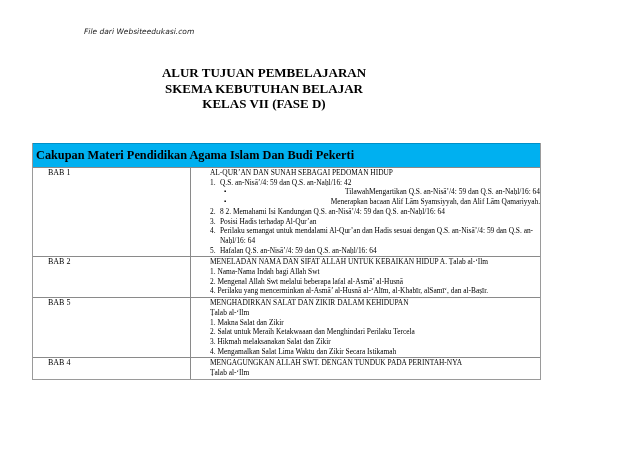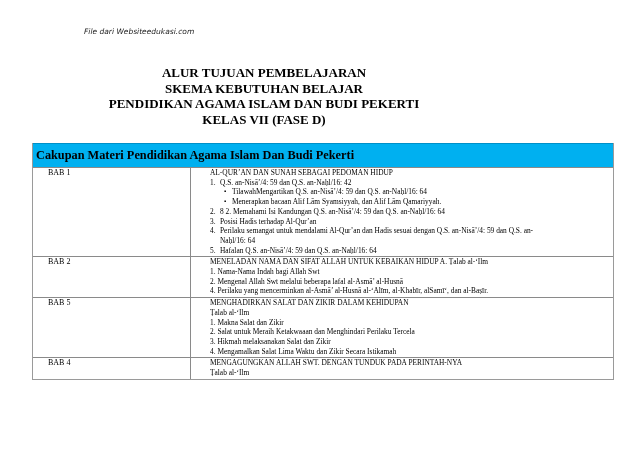--- a/index.html
+++ b/index.html
@@ -1,40 +1,39 @@
 <!DOCTYPE html>
 <html><head>
   <meta charset="utf-8">
   <style>
     html, body { margin: 0; padding: 0; background: #ffffff; }
     body { width: 640px; height: 453px; position: relative; overflow: hidden; font-family: "Liberation Serif", serif; color: #000; }
     .source { position: absolute; left: 64px; top: 27px; font-family: "DejaVu Sans", sans-serif; font-style: italic; font-size: 7.5px; color: #222; margin-left: 20px; }
     .titles { position: absolute; left: 0; top: 65px; width: 528px; text-align: center; font-weight: bold; font-size: 13px; line-height: 15.5px; }
     .titles div { white-space: nowrap; }
-    .table { position: absolute; left: 32px; top: 143px; width: 582px; border: 1px solid #9a9a9a; border-top: none; box-sizing: border-box; }
+    .table { position: absolute; left: 32px; top: 143px; width: 509px; border: 1px solid #9a9a9a; border-top: none; box-sizing: border-box; }
     .table-header { background: #00b0f0; height: 23px; line-height: 23px; padding-left: 3px; font-weight: bold; font-size: 12.3px; white-space: nowrap; border-top: 1px solid #0090c8; }
     .row { display: flex; border-top: 1px solid #8a8a8a; }
     .row:first-of-type { border-top: none; }
     .bab { width: 158px; flex: 0 0 158px; border-right: 1px solid #8a8a8a; font-weight: normal; font-size: 8px; padding-left: 15px; box-sizing: border-box; line-height: 10px; }
     .content { flex: 1; font-size: 7.4px; line-height: 9.7px; padding-left: 3px; padding-bottom: 1px; white-space: nowrap; margin-left: 16px; }
     .ol-item { display: flex; }
     .ol-num { width: 10px; flex: 0 0 10px; }
-    .bullet-item { padding-left: 14px; display: flex; }
+    .bullet-item { padding-left: 14px; display: flex; justify-content: space-between; }
     .bullet { width: 8px; flex: 0 0 8px; font-size: 6px; }
     .cont { padding-left: 10px; }
   </style>
 </head>
 <body>
 
 <div class="source">File dari Websiteedukasi.com</div>
 
 <div class="titles">
   <div>ALUR TUJUAN PEMBELAJARAN</div>
   <div>SKEMA KEBUTUHAN BELAJAR</div>
-  <div>PENDIDIKAN AGAMA ISLAM DAN BUDI PEKERTI</div>
   <div>KELAS VII (FASE D)</div>
 </div>
 
 <div class="table">
   <div class="table-header">Cakupan Materi Pendidikan Agama Islam Dan Budi Pekerti</div>
 
   <div class="row">
     <div class="bab">BAB 1</div>
     <div class="content">
       <div>AL-QUR’AN DAN SUNAH SEBAGAI PEDOMAN HIDUP</div>

